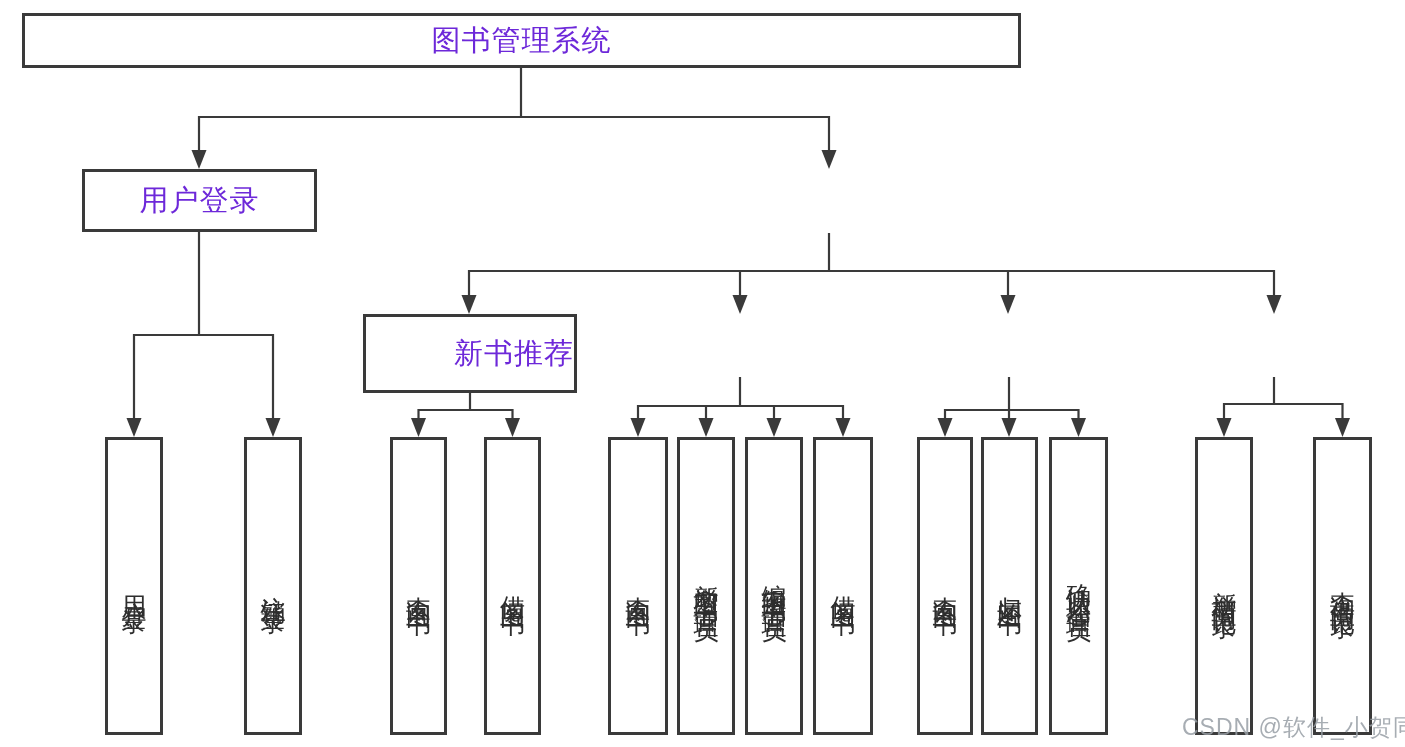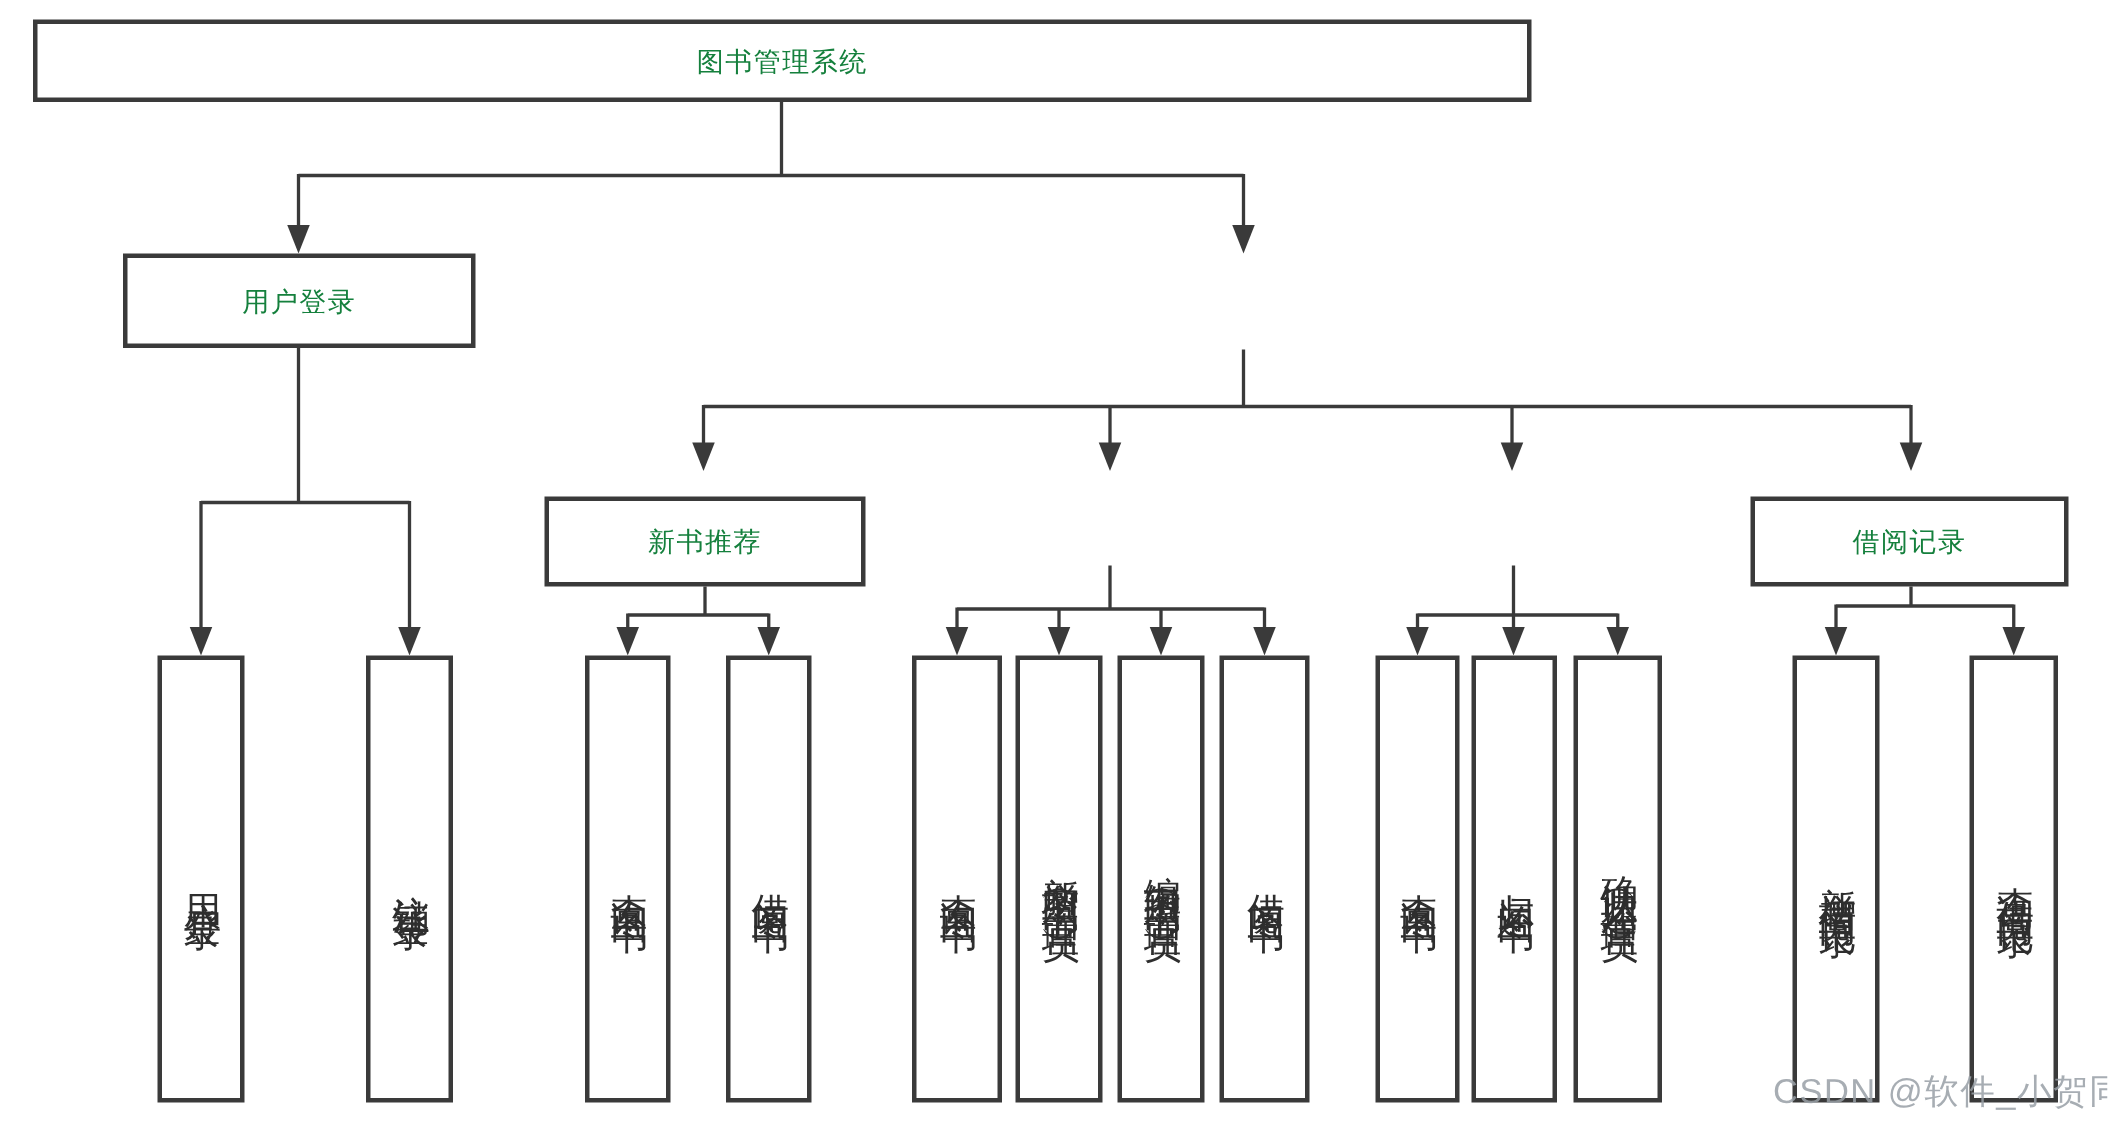--- a/index.html
+++ b/index.html
@@ -20,28 +20,28 @@
   .box {
     position: absolute;
     box-sizing: border-box;
     background: #ffffff;
     border: 3px solid #3a3a3a;
     display: flex;
     align-items: center;
     justify-content: center;
   }
   .hlabel {
-    font-size: 18px;
+    font-size: 29px;
     letter-spacing: 1px;
-    color: #15803d;
+    color: #6d28d9;
     white-space: nowrap;
   }
   .root { left: 22px; top: 13px; width: 999px; height: 55px; }
   .l2   { top: 169px; height: 63px; }
-  .l3   { top: 331px; height: 60px; }
+  .l3   { top: 314px; height: 79px; justify-content: flex-end; }
   .leaf { top: 437px; height: 298px; }
   .vlabel {
     writing-mode: vertical-rl;
     text-orientation: mixed;
     font-size: 25px;
     line-height: 1;
     letter-spacing: 5px;
     color: #2e2e2e;
   }
   .watermark {
@@ -104,23 +104,20 @@
     <span class="hlabel">图书管理系统</span>
   </div>
 
   <div class="box l2" style="left:82px;width:235px">
     <span class="hlabel">用户登录</span>
   </div>
 
   <div class="box l3" style="left:363px;width:214px">
     <span class="hlabel">新书推荐</span>
   </div>
-  <div class="box l3" style="left:1167px;width:212px">
-    <span class="hlabel">借阅记录</span>
-  </div>
 
   <div class="box leaf" style="left:105px;width:58px">
     <span class="vlabel">用户登录</span>
   </div>
   <div class="box leaf" style="left:244px;width:58px">
     <span class="vlabel">注销登录</span>
   </div>
 
   <div class="box leaf" style="left:390px;width:57px">
     <span class="vlabel">查询图书</span>

